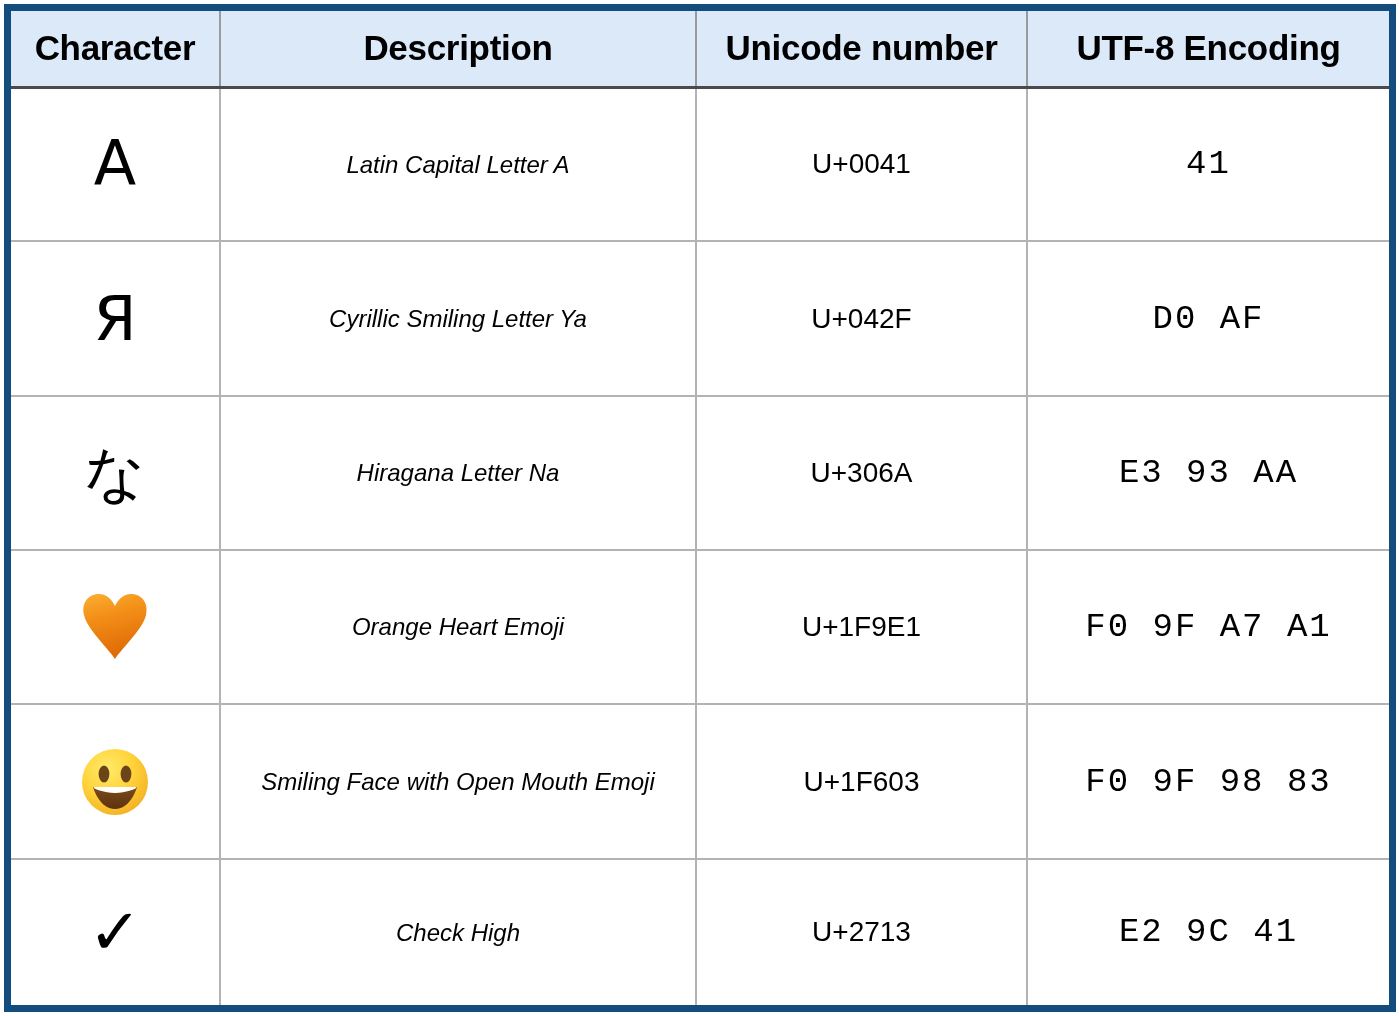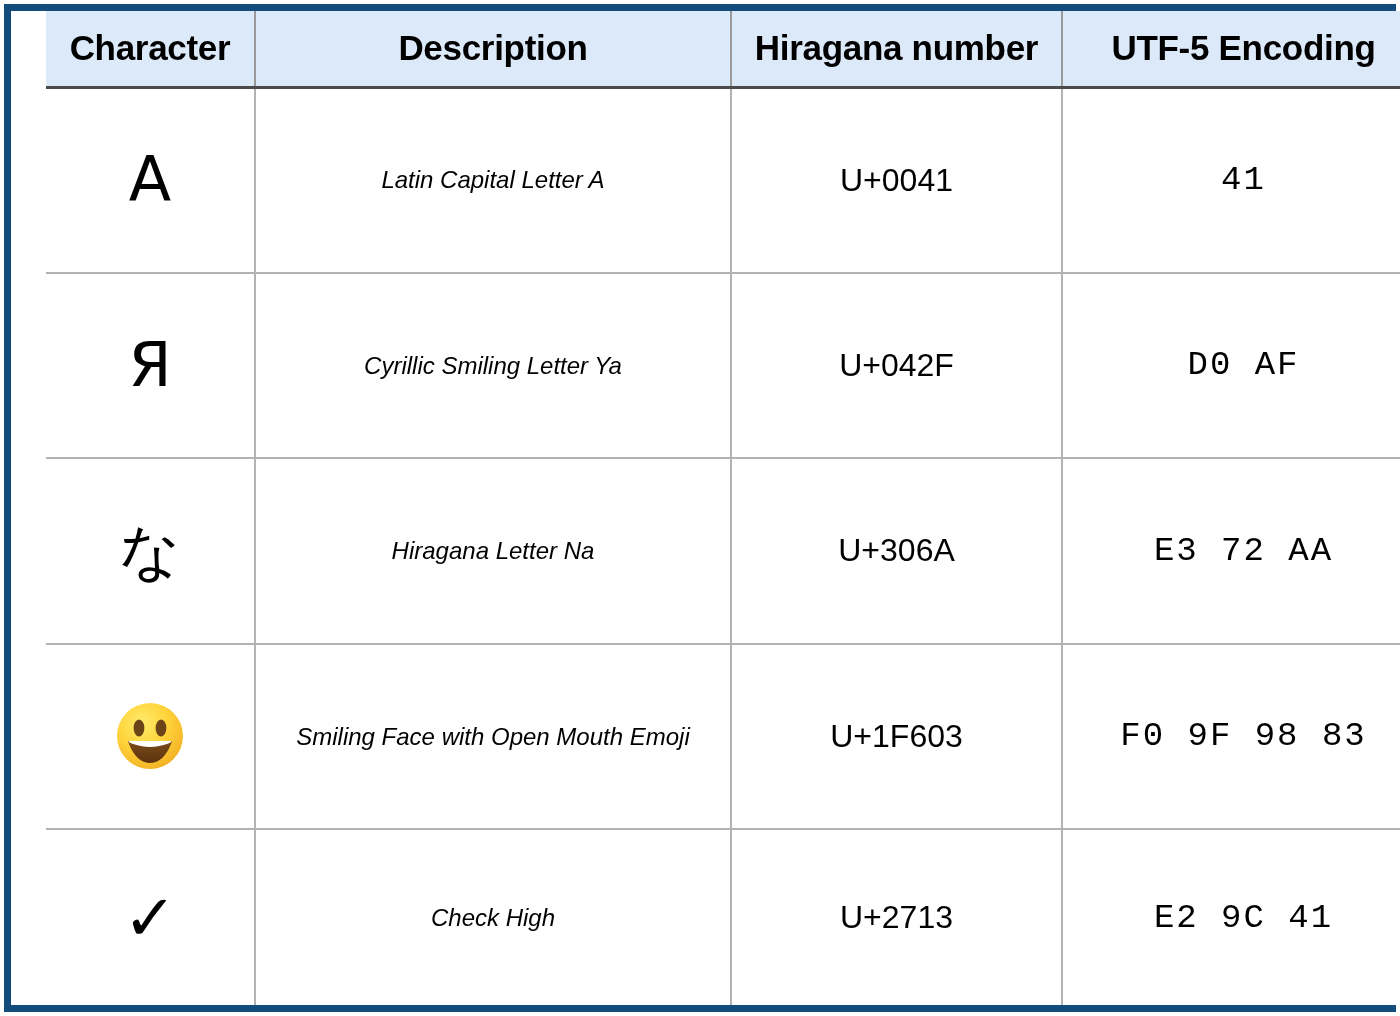--- a/index.html
+++ b/index.html
@@ -16,21 +16,20 @@
 
   #table-frame {
     position: absolute;
     left: 4px;
     top: 4px;
     width: 1392px;
     height: 1008px;
     box-sizing: border-box;
     border: 7px solid #124d7d;
     background: #ffffff;
-    padding-left: 35px;
   }
 
   table.unicode-table {
     width: 100%;
     height: 100%;
     border-collapse: collapse;
     table-layout: fixed;
     background: #ffffff;
   }
 
@@ -86,21 +85,21 @@
 
   td.cell-description {
     font-size: 24px;
     font-style: italic;
     line-height: 1.15;
     font-family: Liberation Sans, sans-serif;
     margin-top: 45px;
   }
 
   td.cell-unicode {
-    font-size: 32px;
+    font-size: 28px;
     font-family: "Liberation Sans", sans-serif;
   }
 
   td.cell-utf8 {
     font-size: 34px;
     font-family: "Liberation Mono", "DejaVu Sans Mono", monospace;
     letter-spacing: 2px;
   }
 
   
@@ -139,22 +138,22 @@
     <colgroup>
       <col class="col-char">
       <col class="col-desc">
       <col class="col-unicode">
       <col class="col-utf8">
     </colgroup>
     <thead>
       <tr class="header-row">
         <th>Character</th>
         <th>Description</th>
-        <th>Hiragana number</th>
-        <th>UTF-5 Encoding</th>
+        <th>Unicode number</th>
+        <th>UTF-8 Encoding</th>
       </tr>
     </thead>
     <tbody>
 
       <tr class="data-row">
         <td class="cell-character">
           <span class="glyph glyph-text">A</span>
         </td>
         <td class="cell-description">Latin Capital Letter A</td>
         <td class="cell-unicode">U+0041</td>
@@ -169,24 +168,41 @@
         <td class="cell-unicode">U+042F</td>
         <td class="cell-utf8">D0 AF</td>
       </tr>
 
       <tr class="data-row">
         <td class="cell-character">
           <span class="glyph glyph-cjk">な</span>
         </td>
         <td class="cell-description">Hiragana Letter Na</td>
         <td class="cell-unicode">U+306A</td>
-        <td class="cell-utf8">E3 72 AA</td>
-      </tr>
-
-
+        <td class="cell-utf8">E3 93 AA</td>
+      </tr>
+
+
+      <tr class="data-row">
+        <td class="cell-character">
+          <svg class="glyph glyph-emoji" viewBox="0 0 72 72">
+            <defs>
+              <linearGradient id="heartGrad" x1="0" y1="0" x2="0.25" y2="1">
+                <stop offset="0%" stop-color="#fbb034"></stop>
+                <stop offset="35%" stop-color="#f4921a"></stop>
+                <stop offset="100%" stop-color="#e06a06"></stop>
+              </linearGradient>
+            </defs>
+            <path d="M36 68 C30 58, 8 38, 5 24 C2 10, 11 3, 20 3 C28 3, 33 9, 36 15 C39 9, 44 3, 52 3 C61 3, 70 10, 67 24 C64 38, 42 58, 36 68 Z" fill="url(#heartGrad)"></path>
+          </svg>
+        </td>
+        <td class="cell-description">Orange Heart Emoji</td>
+        <td class="cell-unicode">U+1F9E1</td>
+        <td class="cell-utf8">F0 9F A7 A1</td>
+      </tr>
 
       <tr class="data-row">
         <td class="cell-character">
           <svg class="glyph glyph-emoji" viewBox="0 0 72 72">
             <defs>
               <radialGradient id="faceGrad" cx="0.38" cy="0.3" r="0.85">
                 <stop offset="0%" stop-color="#ffeb6b"></stop>
                 <stop offset="45%" stop-color="#ffd43b"></stop>
                 <stop offset="100%" stop-color="#efa71d"></stop>
               </radialGradient>

